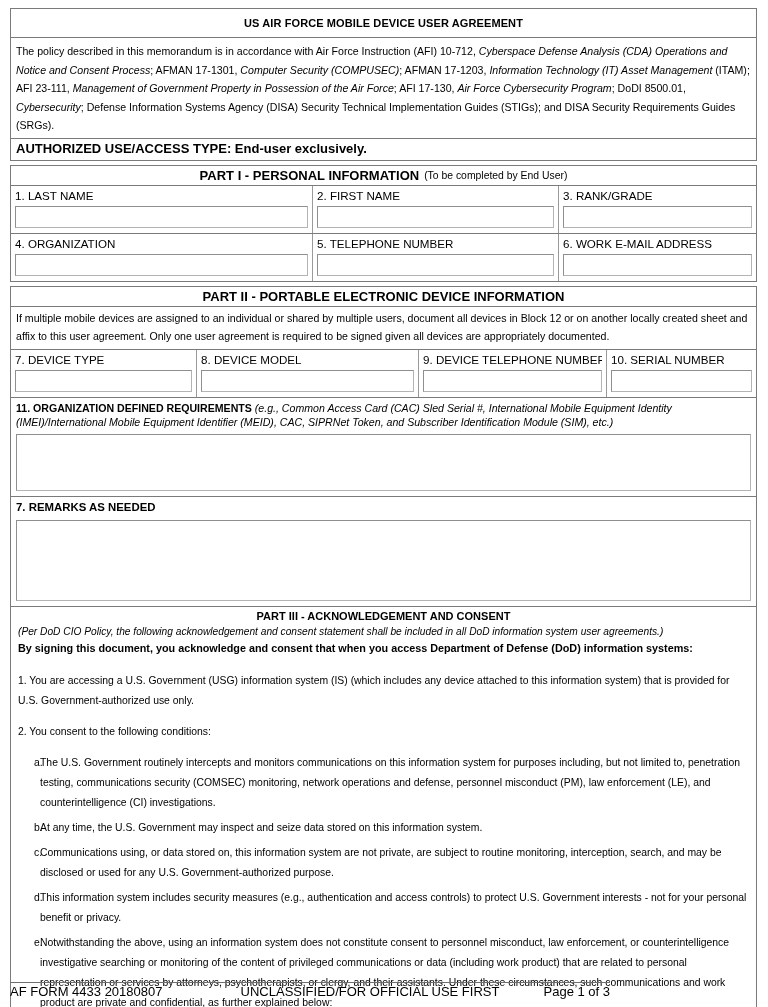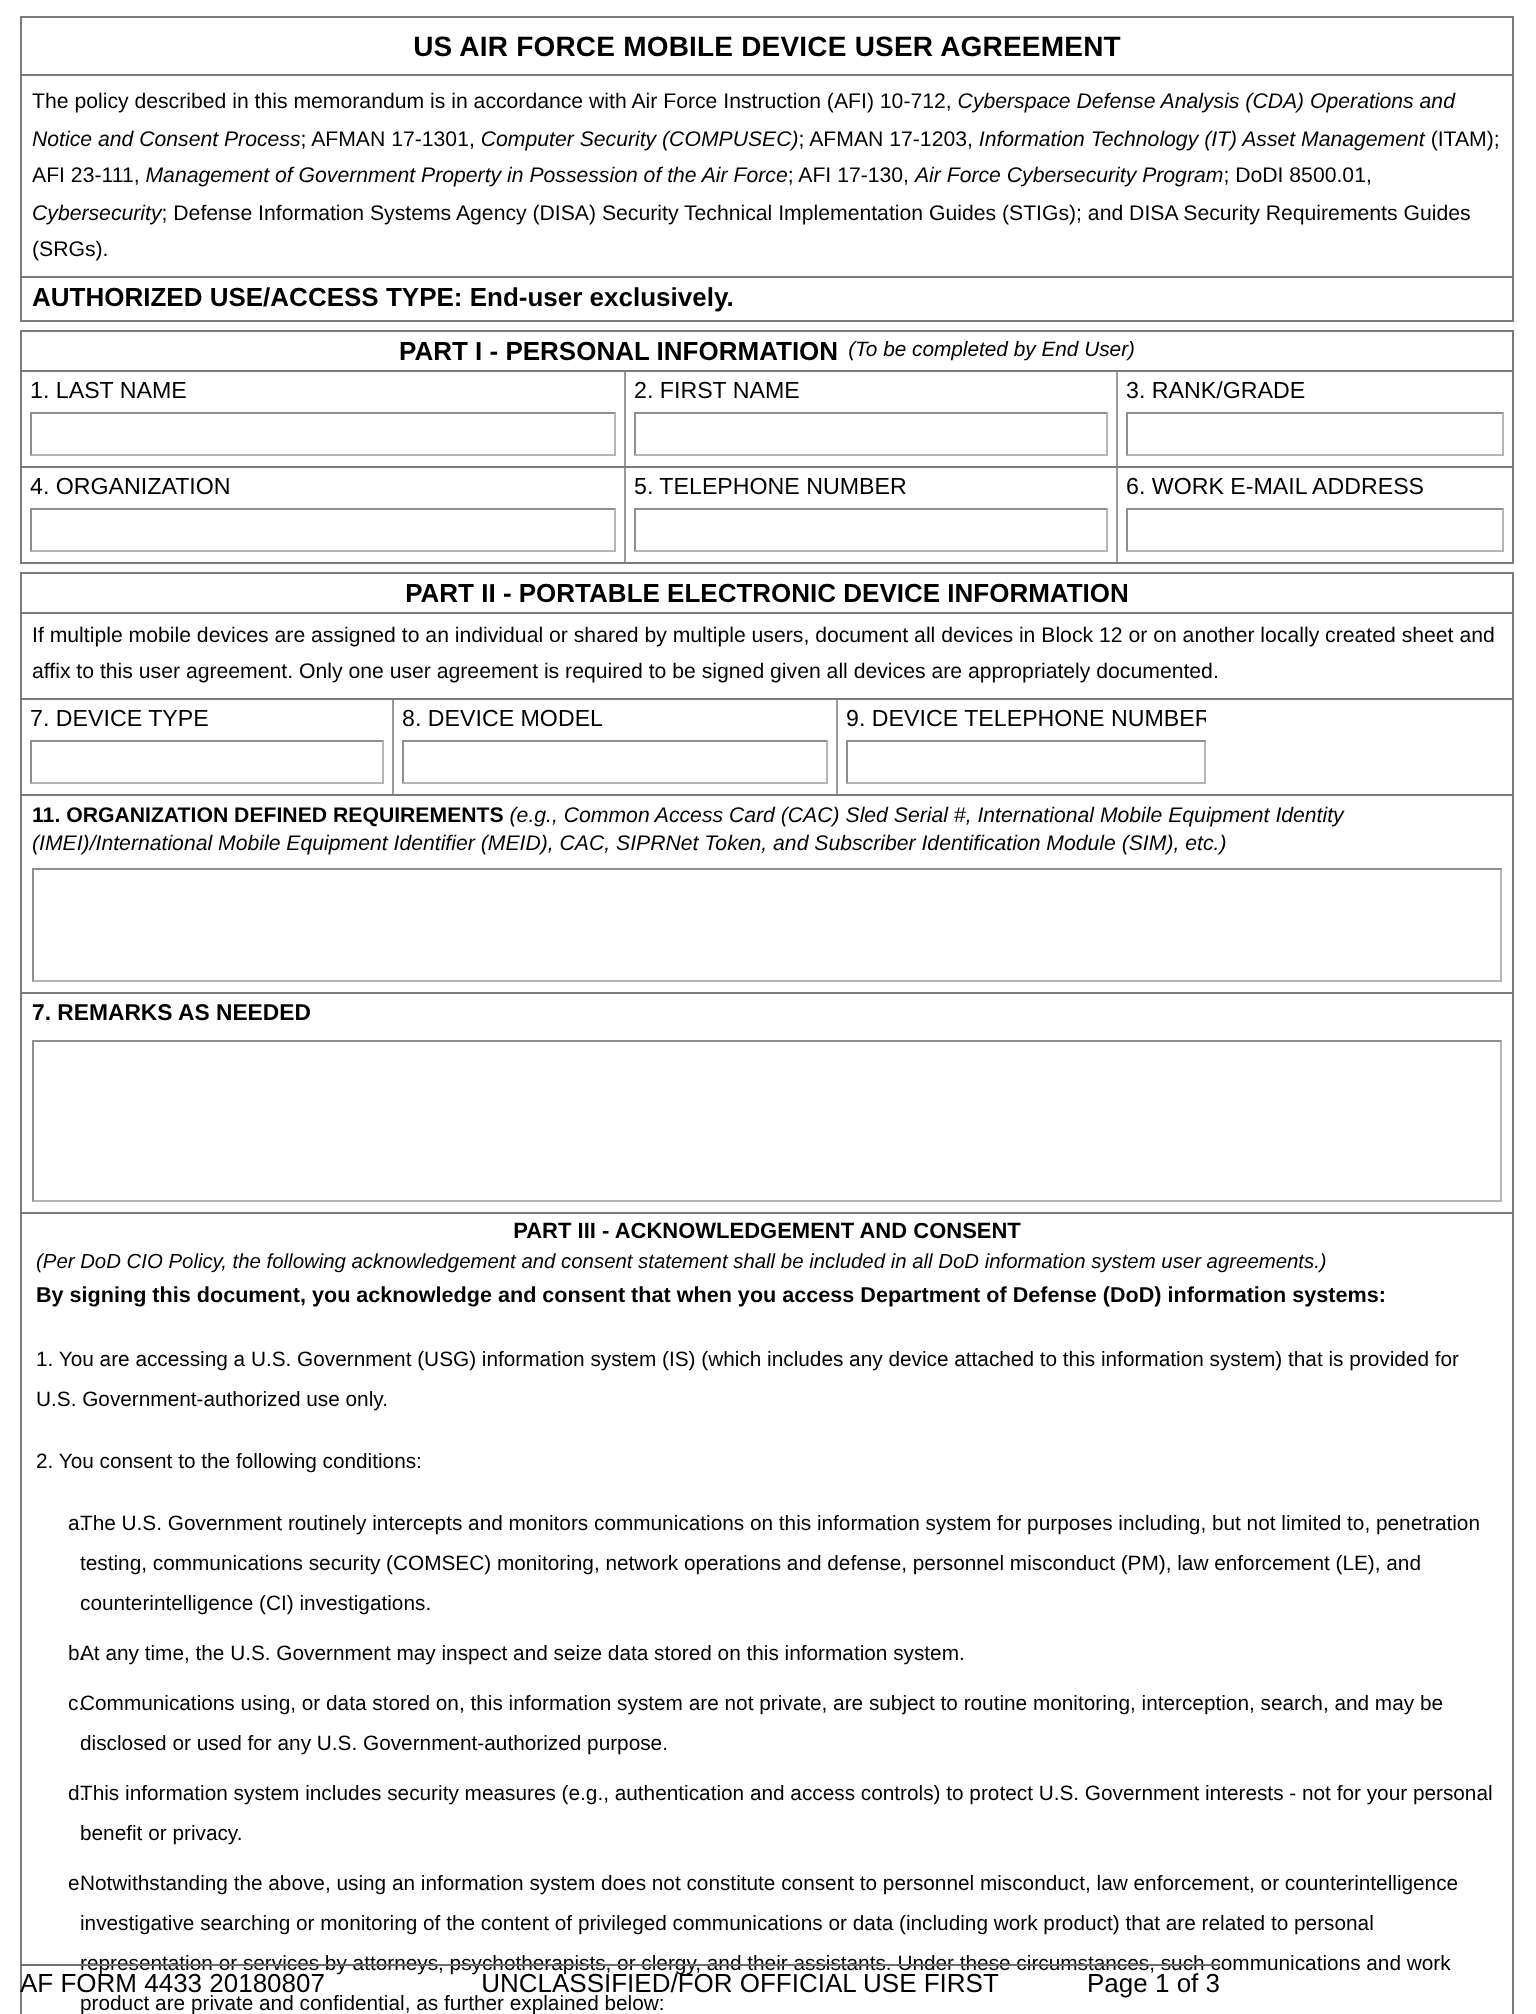--- a/index.html
+++ b/index.html
@@ -27,21 +27,21 @@
   
   .title-box {
     height: 30px;
     display: flex;
     align-items: center;
     justify-content: center;
     border: 1px solid #7a7a7a;
     box-sizing: border-box;
   }
   .title-text {
-    font-size: 14px;
+    font-size: 11px;
     font-weight: bold;
     letter-spacing: 0.1px;
   }
 
   
   .policy-box {
     border: 1px solid #7a7a7a;
     border-top: none;
     box-sizing: border-box;
     padding: 4px 5px 3px 5px;
@@ -78,21 +78,20 @@
     justify-content: center;
     background: #fff;
   }
   .part-banner.spaced { border-top: 1px solid #7a7a7a; margin-top: 4px; }
   .part-banner-title {
     font-size: 13px;
     font-weight: bold;
   }
   .part-banner-note {
     font-size: 10.4px;
-    font-style: italic;
     margin-left: 5px;
   }
 
   
   .field-row {
     display: flex;
     border-left: 1px solid #7a7a7a;
     border-right: 1px solid #7a7a7a;
     border-bottom: 1px solid #7a7a7a;
     box-sizing: border-box;
@@ -293,20 +292,24 @@
       <div class="field-input"></div>
     </div>
     <div class="field-cell" style="flex:0 0 222px;">
       <div class="field-label">8. DEVICE MODEL</div>
       <div class="field-input"></div>
     </div>
     <div class="field-cell" style="flex:0 0 188px;">
       <div class="field-label">9. DEVICE TELEPHONE NUMBER</div>
       <div class="field-input"></div>
     </div>
+    <div class="field-cell" style="flex:1;">
+      <div class="field-label">10. SERIAL NUMBER</div>
+      <div class="field-input"></div>
+    </div>
   </div>
 
   <div class="block-box">
     <div class="block-label"><span>11. ORGANIZATION DEFINED REQUIREMENTS </span><i>(e.g., Common Access Card (CAC) Sled Serial #, International Mobile Equipment Identity (IMEI)/International Mobile Equipment Identifier (MEID), CAC, SIPRNet Token, and Subscriber Identification Module (SIM), etc.)</i></div>
     <div class="block-input tall11"></div>
   </div>
 
   <div class="block-box">
     <div class="block-label-plain">7.  REMARKS AS NEEDED</div>
     <div class="block-input tall12"></div>

